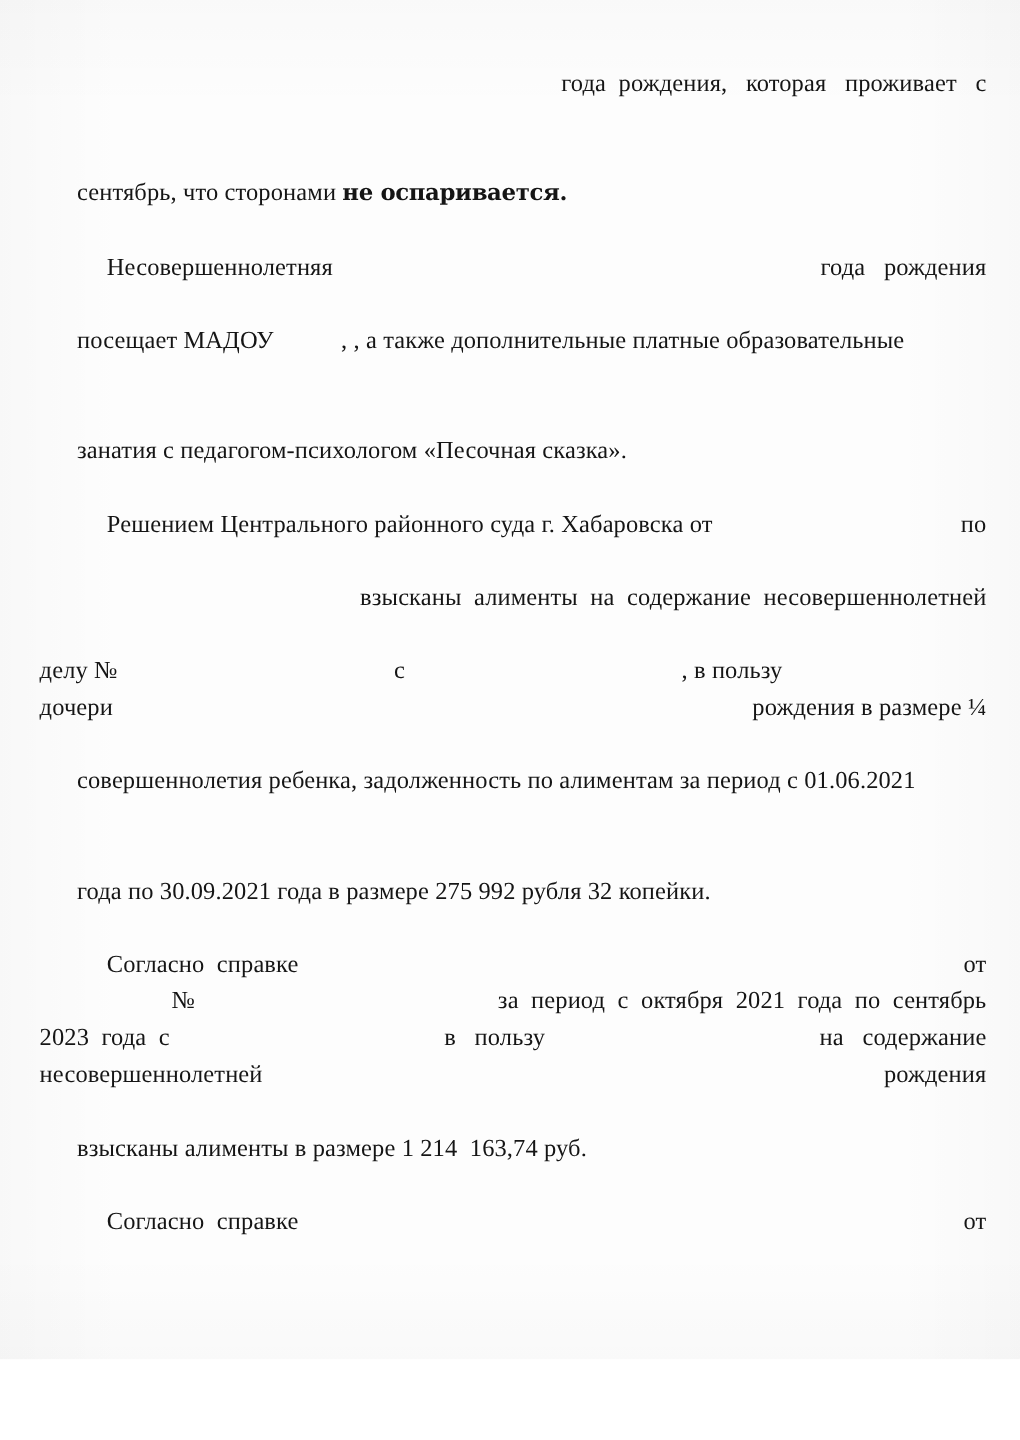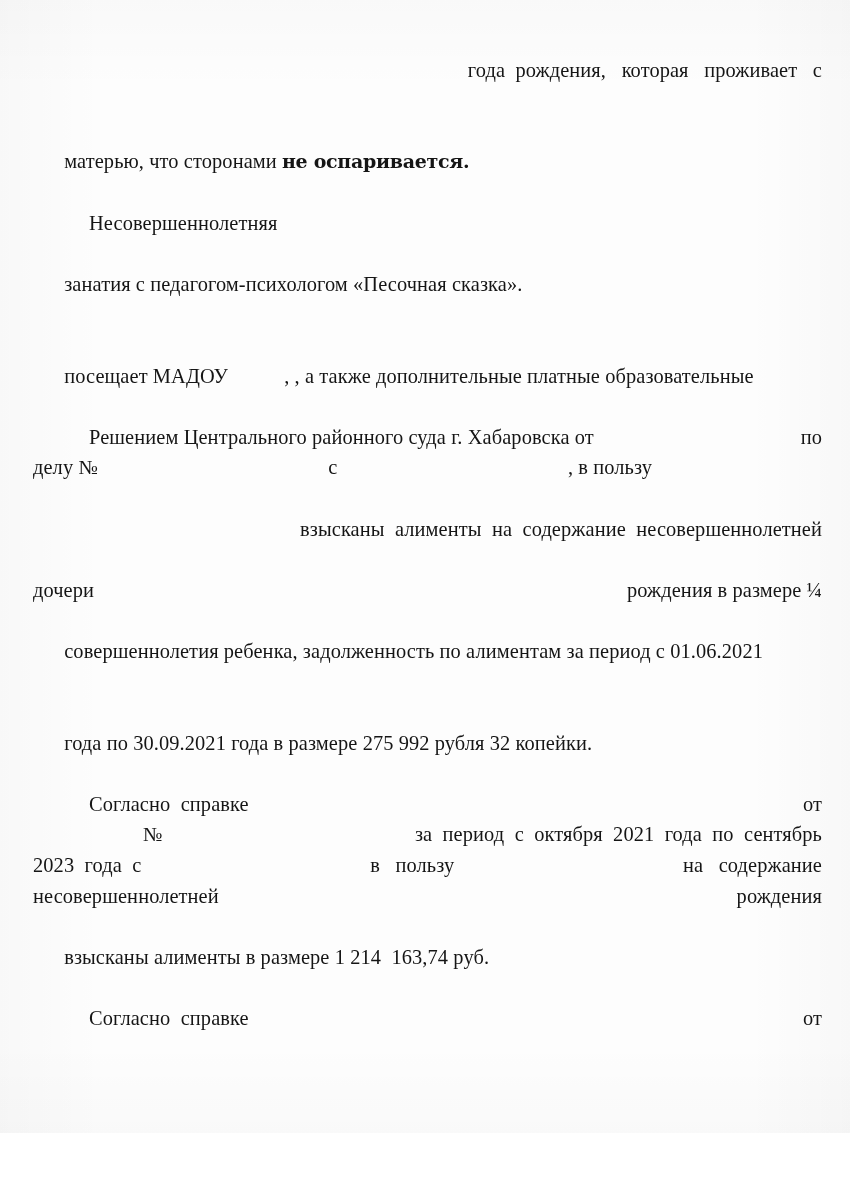--- a/index.html
+++ b/index.html
@@ -68,48 +68,49 @@
 <div id="page">
   <div id="paper-texture"></div>
 
   <div id="text-body">
 
     <div class="ln right">
       <span>года  рождения,   которая   проживает   с</span>
     </div>
 
     <div class="ln">
-      <span>матерью, что сторонами </span><span class="heavy">не оспаривается.</span>
+      <span>сентябрь, что сторонами </span><span class="heavy">не оспаривается.</span>
     </div>
 
     <div class="ln just" style="padding-left:56px;gap:40px;">
       <span>Несовершеннолетняя</span>
+      <span>года   рождения</span>
+    </div>
+
+    <div class="ln">
+      <span>посещает МАДОУ</span><span class="gap" style="width:56px;"></span><span>, , а также дополнительные платные образовательные</span>
     </div>
 
     <div class="ln">
       <span>занатия с педагогом-психологом «Песочная сказка».</span>
-    </div>
-
-    <div class="ln">
-      <span>посещает МАДОУ</span><span class="gap" style="width:56px;"></span><span>, , а также дополнительные платные образовательные</span>
     </div>
 
     <div class="ln just" style="padding-left:56px;">
       <span>Решением Центрального районного суда г. Хабаровска от</span>
       <span>по</span>
     </div>
 
+    <div class="ln right">
+      <span>взысканы  алименты  на  содержание  несовершеннолетней</span>
+    </div>
+
     <div class="ln just" style="padding-right:170px;">
       <span>делу №</span>
       <span>с</span>
       <span>, в пользу</span>
-    </div>
-
-    <div class="ln right">
-      <span>взысканы  алименты  на  содержание  несовершеннолетней</span>
     </div>
 
     <div class="ln just">
       <span>дочери</span>
       <span>рождения в размере ¼</span>
     </div>
 
     <div class="ln">
       <span>совершеннолетия ребенка, задолженность по алиментам за период с 01.06.2021</span>
     </div>

